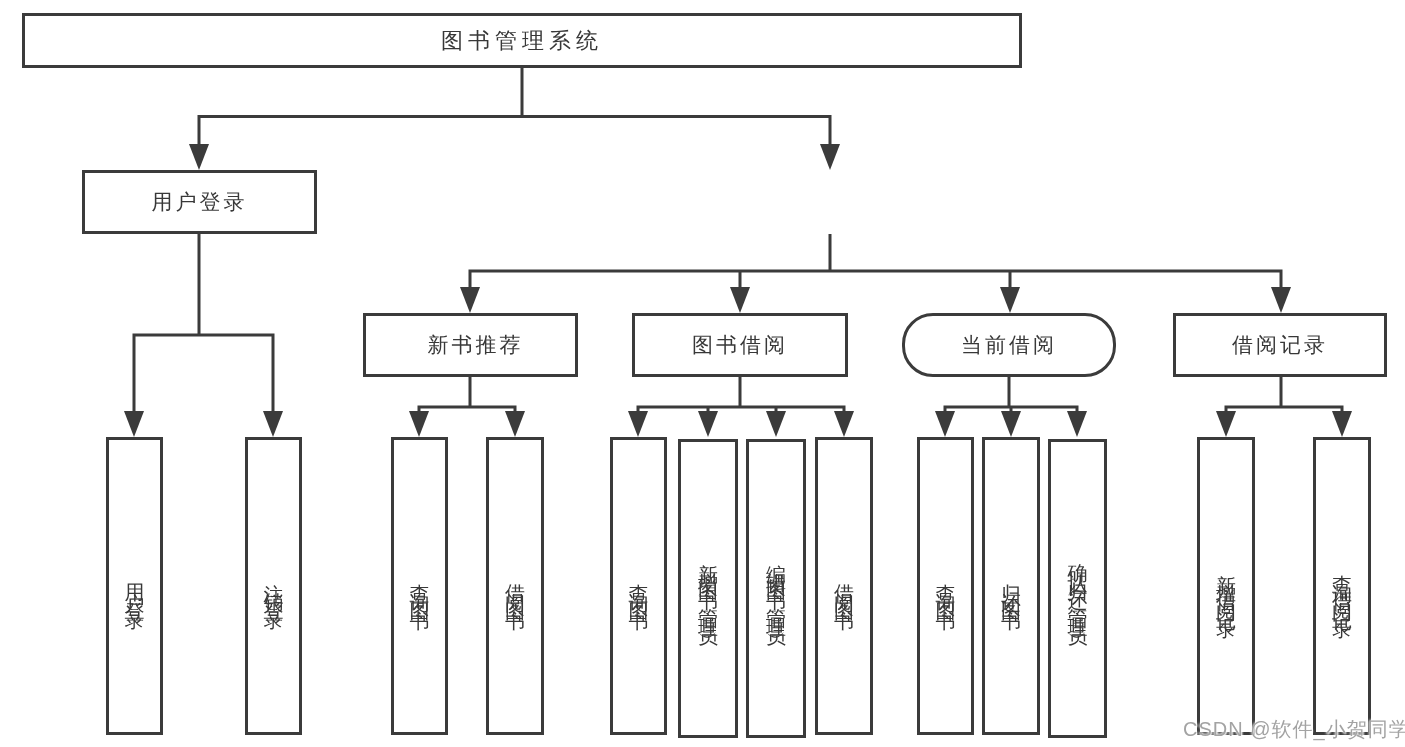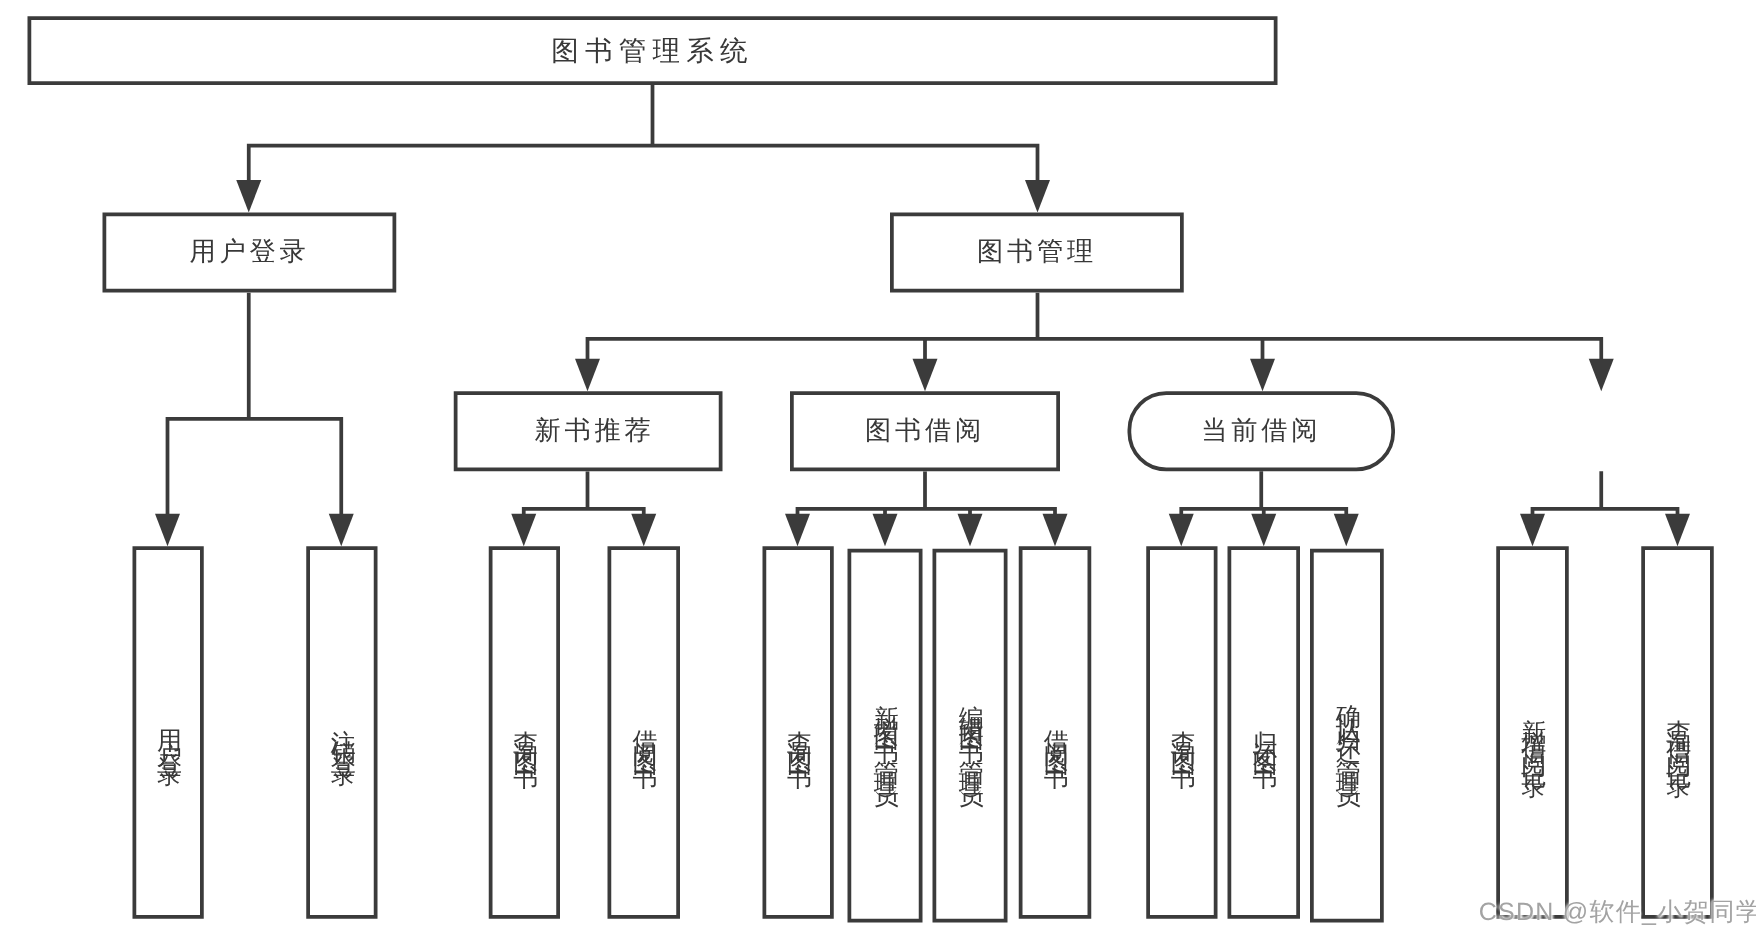--- a/index.html
+++ b/index.html
@@ -75,25 +75,25 @@
       <polygon points="1067,411 1087,411 1077,437"></polygon>
 
       <polygon points="1216,411 1236,411 1226,437"></polygon>
       <polygon points="1332,411 1352,411 1342,437"></polygon>
     </g>
   </svg>
 
   <div class="node h xl" style="left:22px;top:13px;width:1000px;height:55px;">图书管理系统</div>
 
   <div class="node h" style="left:82px;top:170px;width:235px;height:64px;">用户登录</div>
-  <div class="node h" style="left:712px;top:170px;width:235px;height:64px;">图书管理</div>
 
   <div class="node h" style="left:363px;top:313px;width:215px;height:64px;padding-left:10px;">新书推荐</div>
   <div class="node h" style="left:632px;top:313px;width:216px;height:64px;text-align:right;">图书借阅</div>
   <div class="node h" style="left:902px;top:313px;width:214px;height:64px;border-radius:31px;">当前借阅</div>
+  <div class="node h" style="left:1173px;top:313px;width:214px;height:64px;">借阅记录</div>
 
   <div class="node v" style="left:106px;top:437px;width:57px;height:298px;">用户登录</div>
   <div class="node v" style="left:245px;top:437px;width:57px;height:298px;">注销登录</div>
 
   <div class="node v" style="left:391px;top:437px;width:57px;height:298px;">查询图书</div>
   <div class="node v" style="left:486px;top:437px;width:58px;height:298px;">借阅图书</div>
 
   <div class="node v" style="left:610px;top:437px;width:57px;height:298px;">查询图书</div>
   <div class="node v" style="left:678px;top:439px;width:60px;height:299px;">新增图书（管理员）</div>
   <div class="node v" style="left:746px;top:439px;width:60px;height:299px;">编辑图书（管理员）</div>

